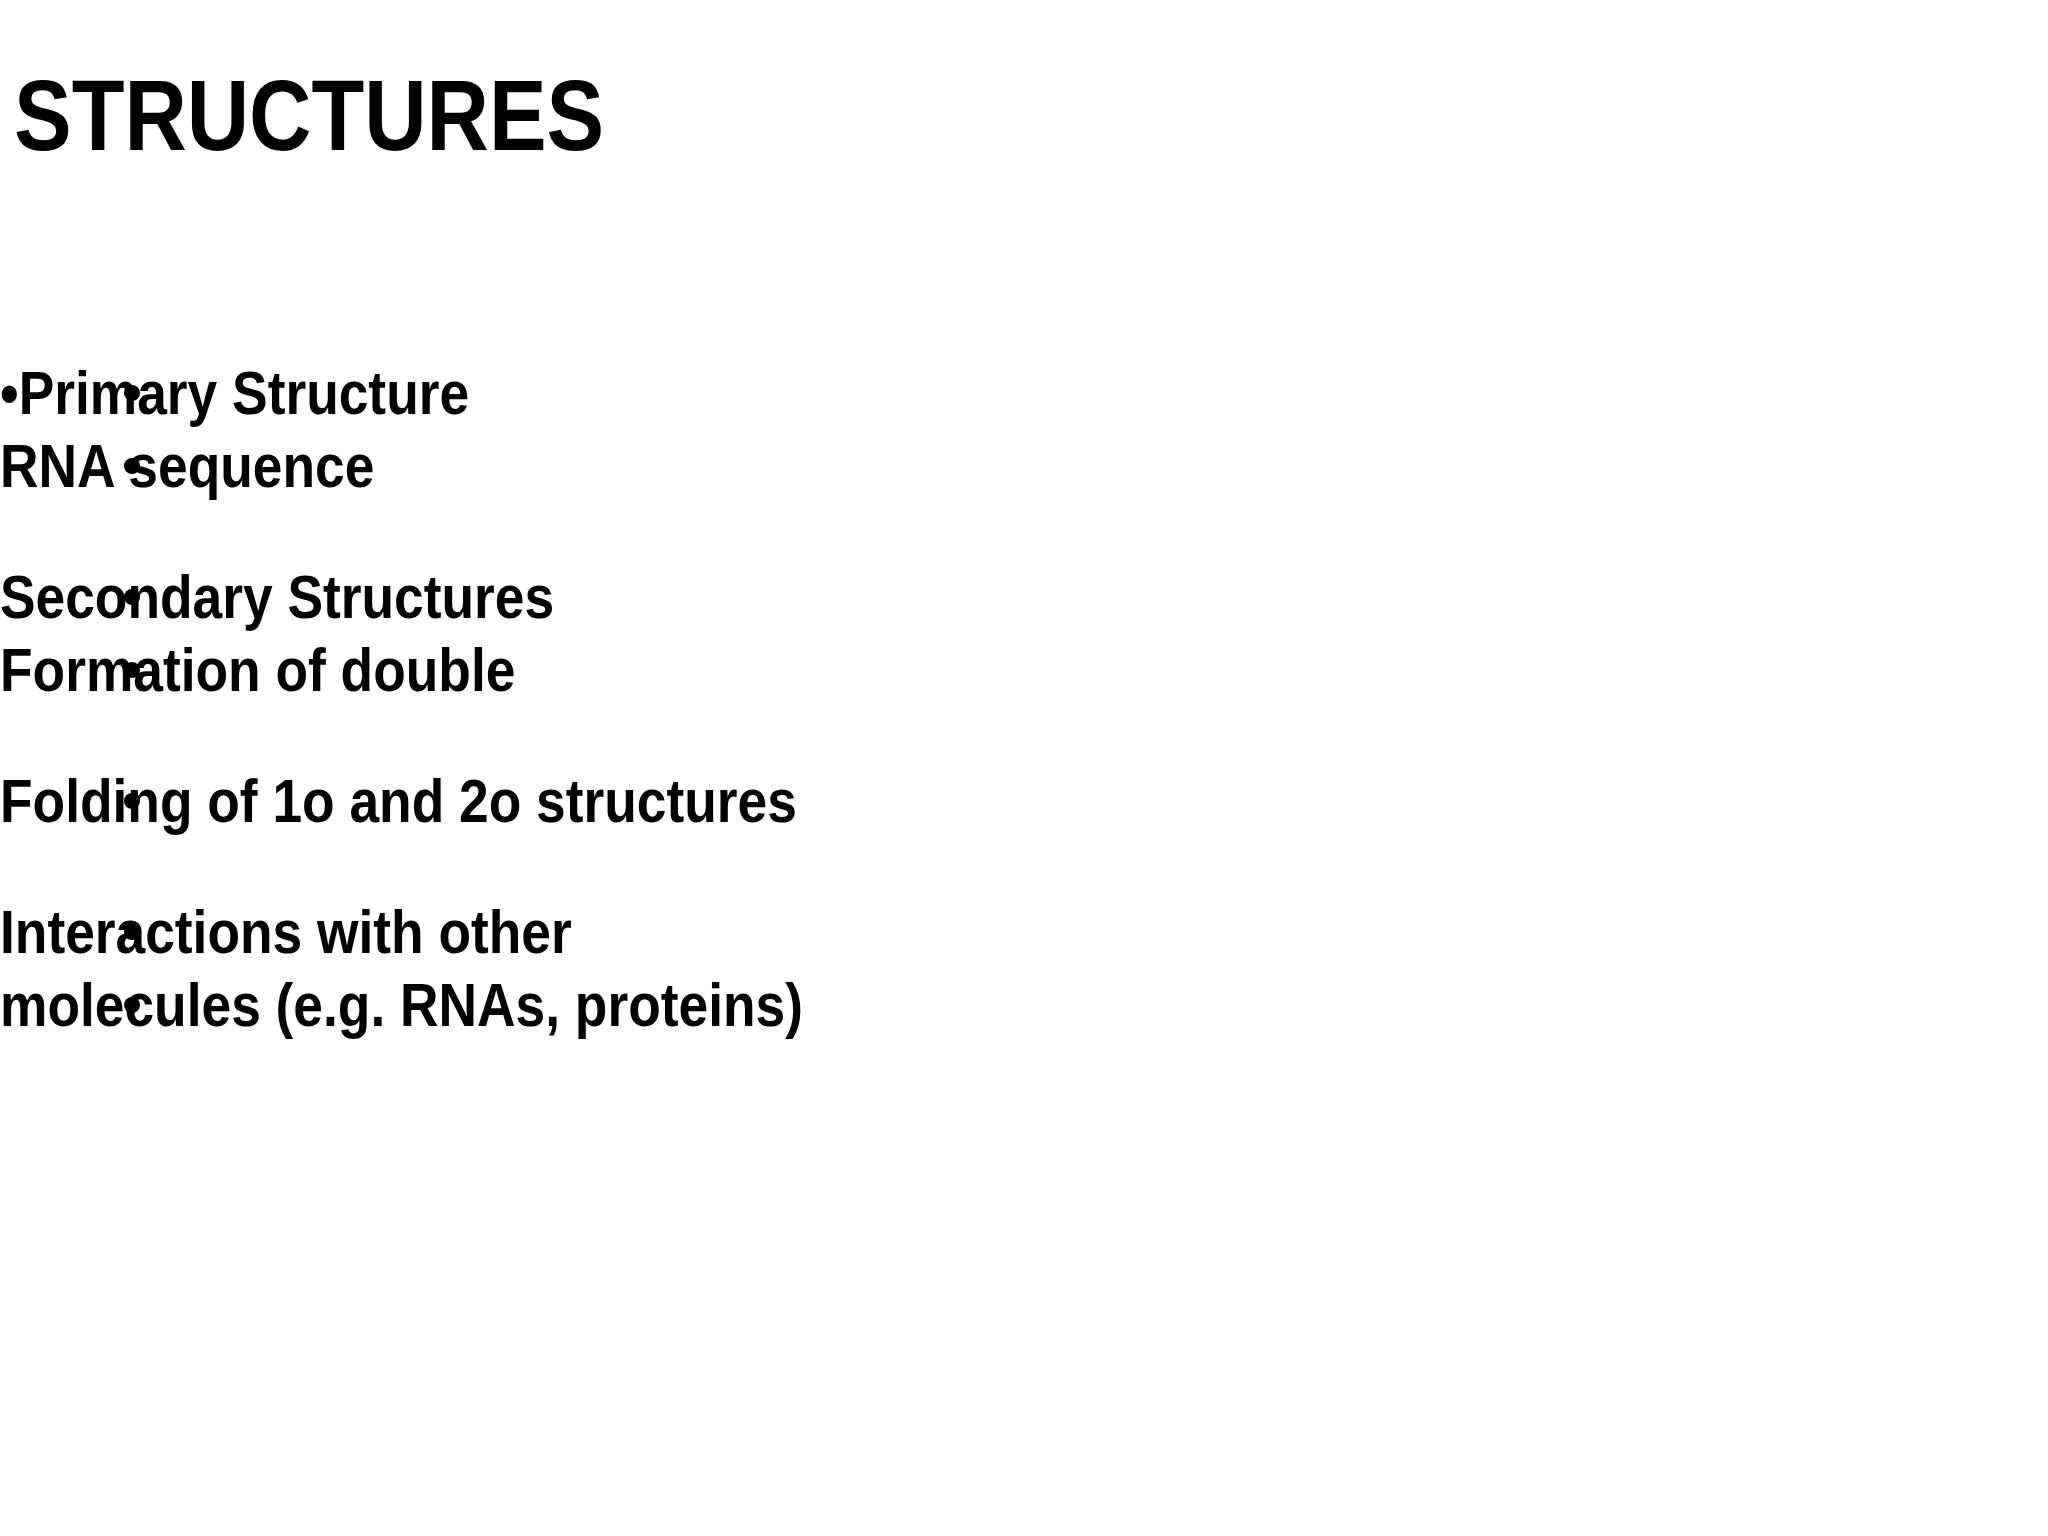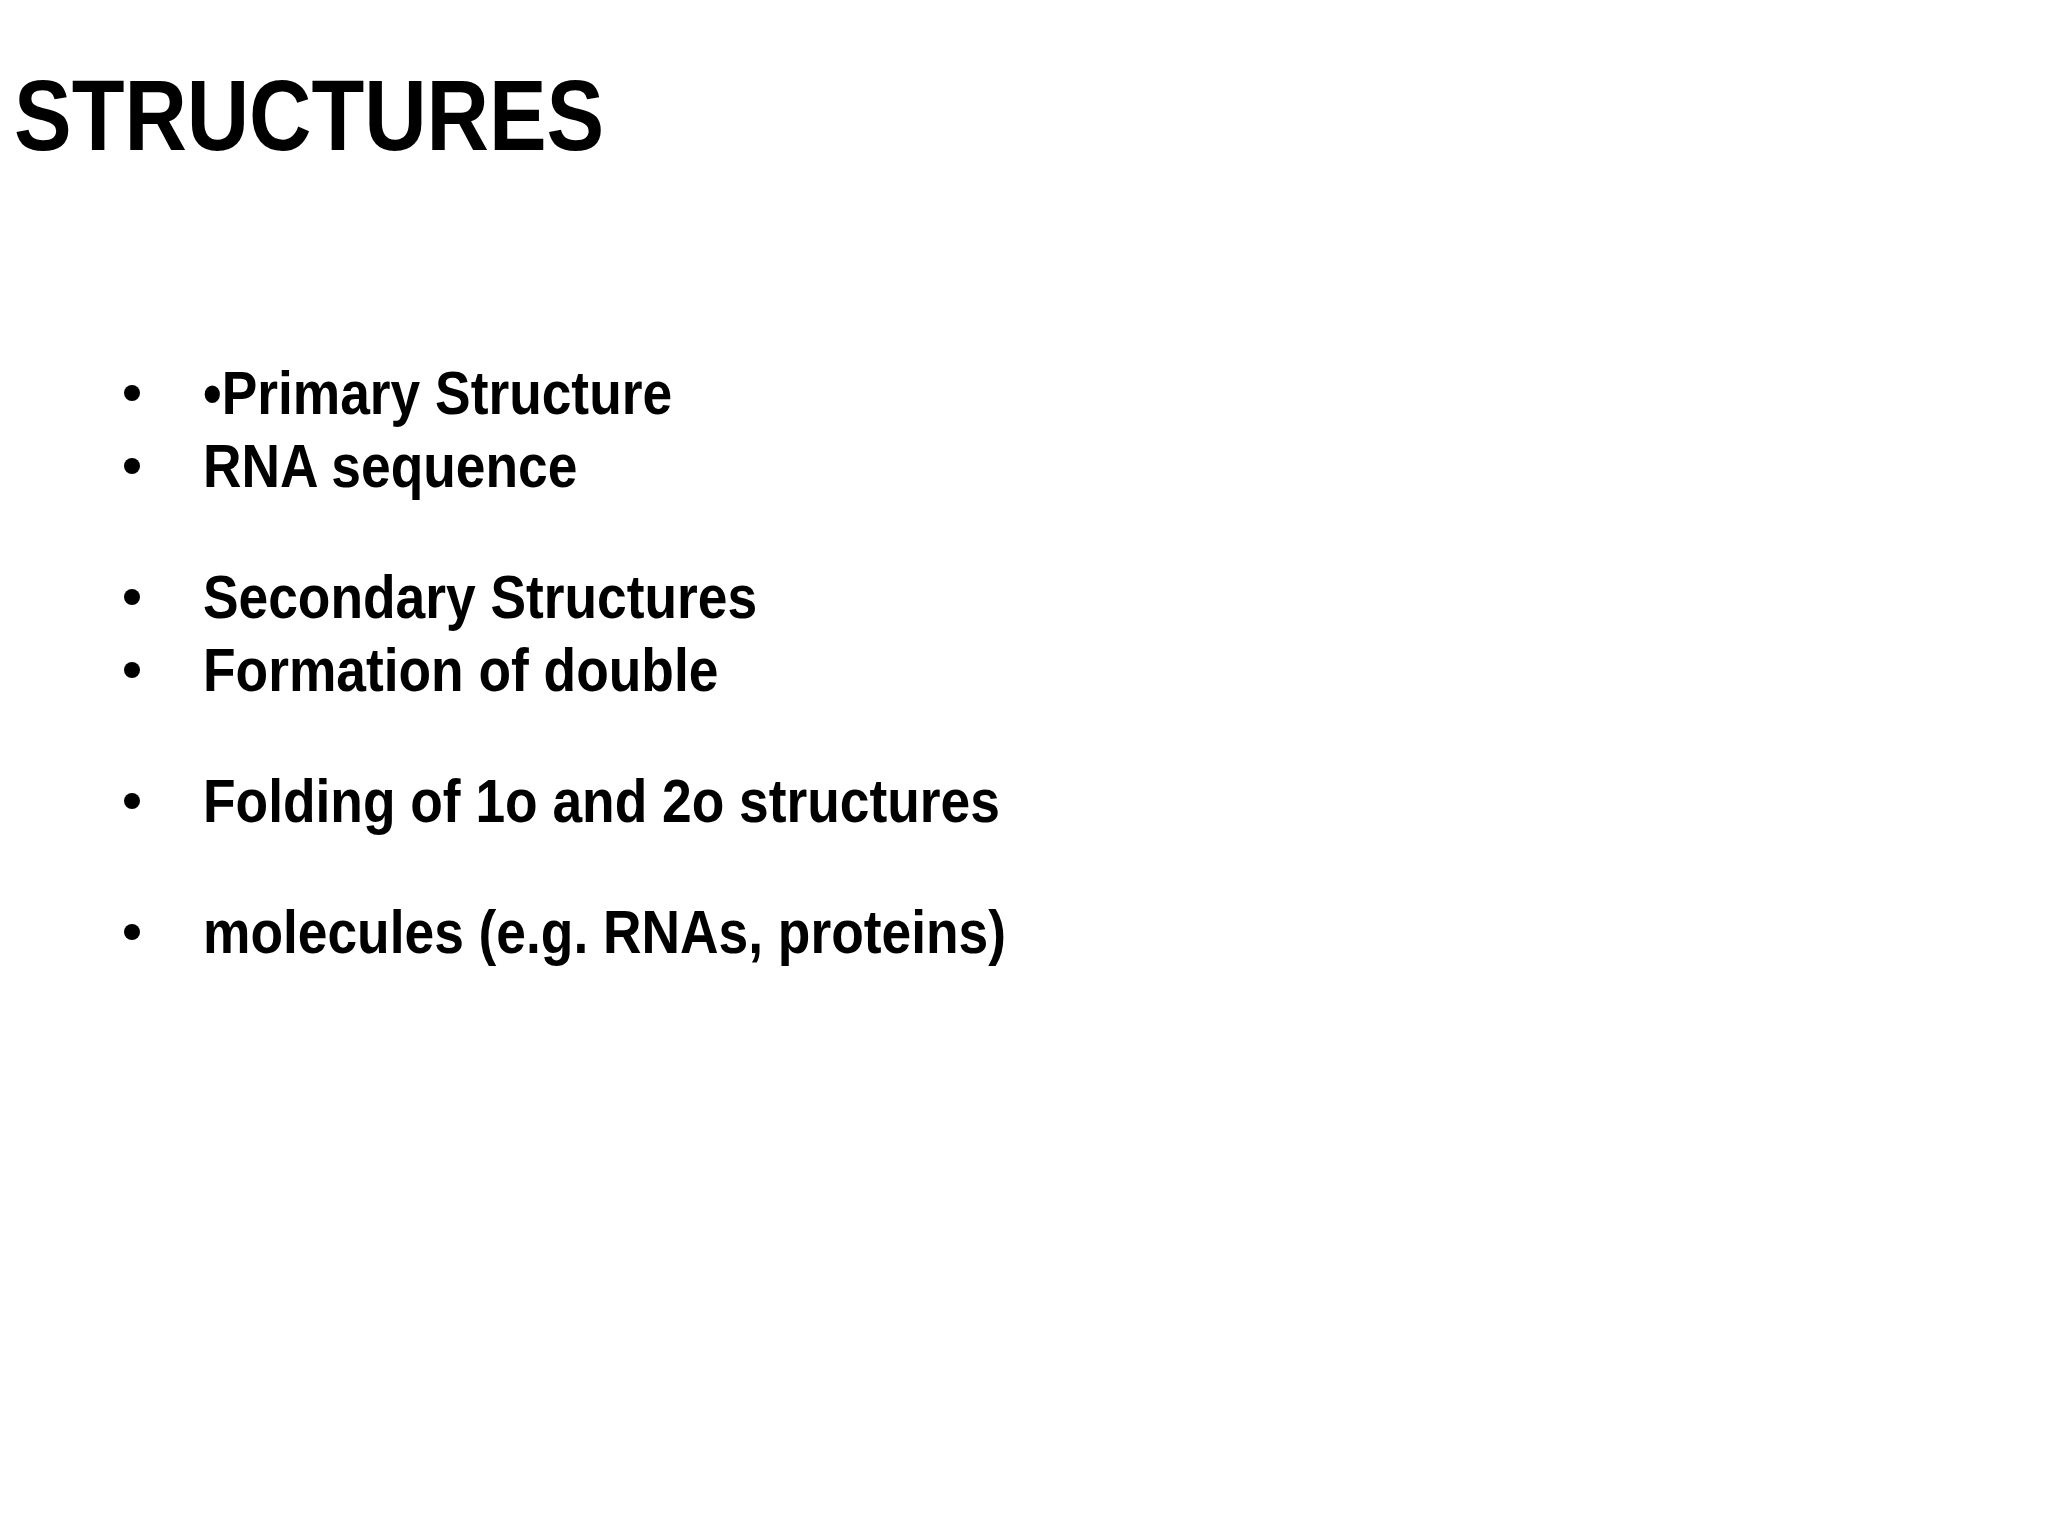--- a/index.html
+++ b/index.html
@@ -45,21 +45,20 @@
     margin: 0;
     padding: 0;
   }
   .group + .group {
     margin-top: 58px; 
   }
   .line {
     position: relative;
     height: 73px;
     line-height: 73px;
-    padding-left: 203px;
     font-size: 62px;
     font-weight: 700;
     white-space: nowrap;
   }
   .dot {
     position: absolute;
     left: 124px;
     top: 50%;
     width: 16px;
     height: 16px;
@@ -108,18 +107,22 @@
     <ul class="group">
       <li class="line">
         <span class="dot"></span>
         <span class="txt">Folding of 1o and 2o structures</span>
       </li>
     </ul>
 
     <ul class="group">
       <li class="line">
         <span class="dot"></span>
+        <span class="txt">Interactions with other</span>
+      </li>
+      <li class="line">
+        <span class="dot"></span>
         <span class="txt">molecules (e.g. RNAs, proteins)</span>
       </li>
     </ul>
 
   </div>
 </div>
 
 </body></html>

